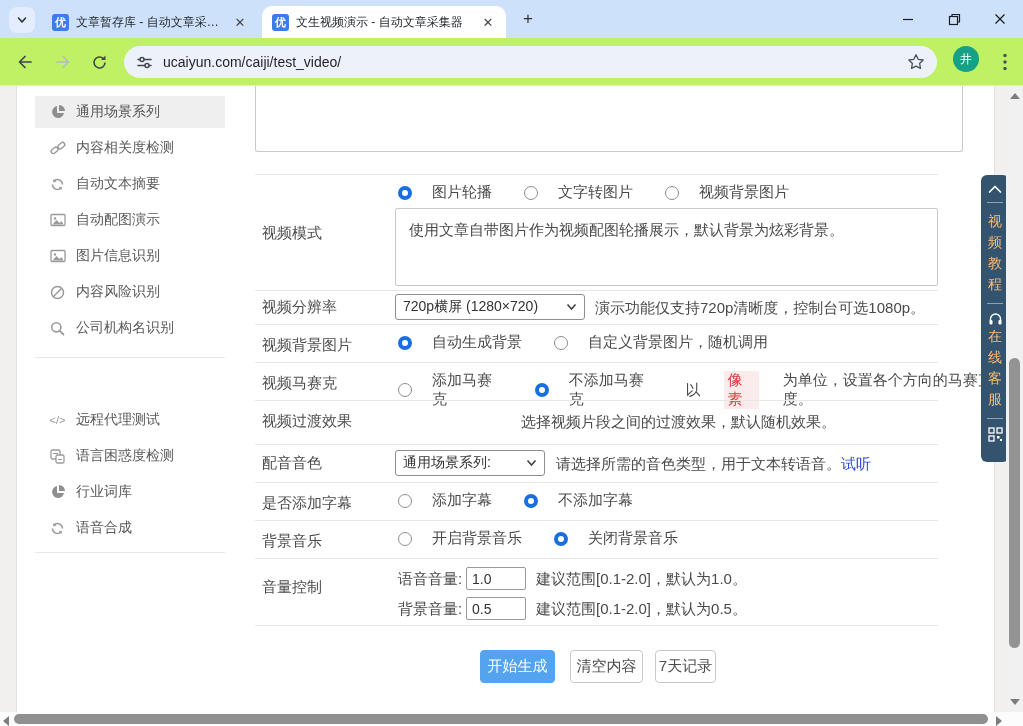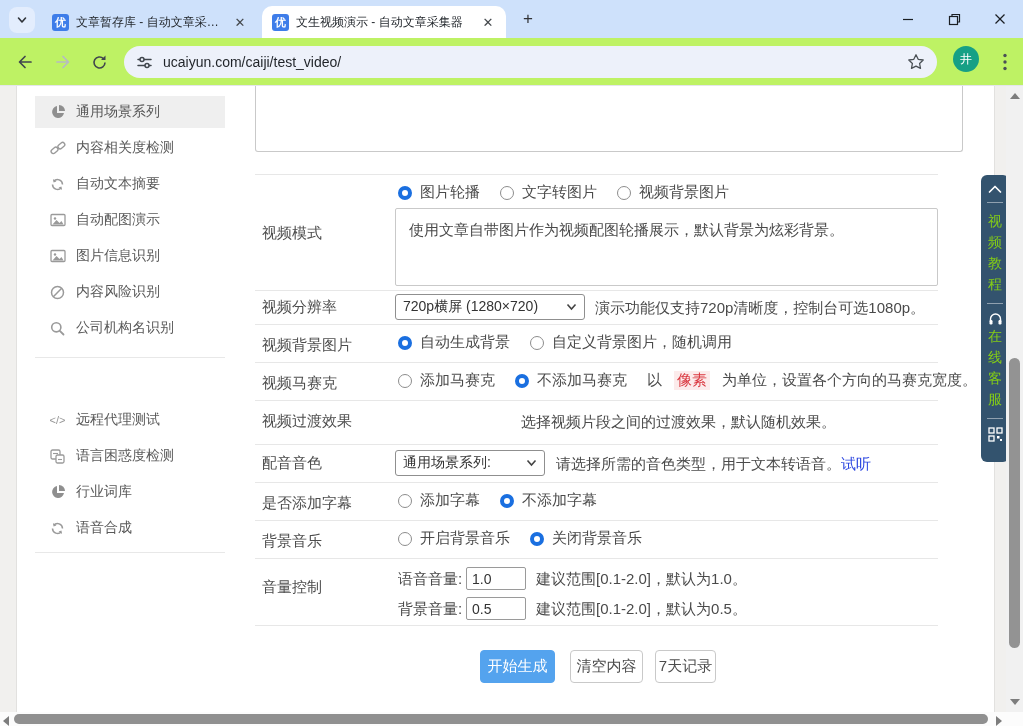--- a/index.html
+++ b/index.html
@@ -38,35 +38,35 @@
   .side-item.active { background:#efefef; }
   .side-item .ico { width:17px; height:17px; margin:0 10px 0 14px; flex:none; display:flex; align-items:center; justify-content:center; color:#979797; font-size:11px; }
   .side-div { position:absolute; left:35px; width:190px; height:1px; background:#e8e8e8; }
 
   
   .row-div { position:absolute; left:255px; width:683px; height:1px; background:#e7e7e7; }
   .flabel { position:absolute; left:262px; font-size:15px; color:#4d4d4d; }
   .ftext { font-size:15px; color:#4a4a4a; }
   .top-box { position:absolute; left:255px; top:0; width:708px; height:66px; border:1px solid #c9c9c9; border-top:none; border-radius:0 0 3px 3px; background:#fff; }
   .mode-box { position:absolute; left:395px; top:122px; width:543px; height:78px; border:1px solid #c9c9c9; border-radius:2px; background:#fff; }
-  .radio-line { position:absolute; display:flex; align-items:center; gap:8px; font-size:15px; color:#4a4a4a; }
+  .radio-line { position:absolute; display:flex; align-items:center; gap:20px; font-size:15px; color:#4a4a4a; }
   .radio { width:14px; height:14px; border-radius:50%; border:1px solid #8d8d8d; background:#fff; flex:none; }
   .radio.checked { border:4px solid #1a6fe0; }
   .opt { margin-right:12px; }
   .sel { display:inline-flex; align-items:center; justify-content:space-between; height:26px; border:1px solid #8f8f8f; border-radius:3px; background:#fff; padding:0 7px; font-size:14px; color:#333; position:absolute; }
   .hl-red { color:#d9363e; background:#fcebeb; padding:0 3px; margin:0 4px; }
   .link { color:#2c46e0; }
   .vol-input { position:absolute; width:60px; height:23px; border:1px solid #9a9a9a; border-radius:2px; font-size:14px; color:#333; padding:0 5px; font-family:inherit; }
   .btn { position:absolute; top:564px; height:33px; border-radius:4px; font-size:15px; display:flex; align-items:center; justify-content:center; }
   .btn.primary { background:#54a3ee; color:#fff; border:1px solid #54a3ee; }
   .btn.plain { background:#fff; color:#4d4d4d; border:1px solid #c9c9c9; }
 
   
   .float-bar { position:absolute; left:981px; top:89px; width:28px; height:287px; background:#33536e; border-radius:6px; display:flex; flex-direction:column; align-items:center; padding:10px 0 8px; }
-  .vtext { width:15px; font-size:14px; line-height:21px; color:#84cc16; word-break:break-all; text-align:center; }
+  .vtext { width:15px; font-size:14px; line-height:21px; color:#fdba74; word-break:break-all; text-align:center; }
   .fb-div { width:16px; height:1px; background:rgba(255,255,255,.45); margin:8px 0; }
 
   
   .vscroll { position:absolute; left:1006px; top:0; width:17px; height:626px; background:#f1f1f1; }
   .vthumb { position:absolute; left:3px; top:272px; width:11px; height:290px; background:#939393; border-radius:6px; }
   .tri { width:0; height:0; position:absolute; }
   .tri-up { left:4px; top:7px; border-left:5px solid transparent; border-right:5px solid transparent; border-bottom:6px solid #7d7d7d; }
   .tri-dn { left:4px; bottom:7px; border-left:5px solid transparent; border-right:5px solid transparent; border-top:6px solid #7d7d7d; }
   .hscroll { position:absolute; top:712px; left:0; width:1023px; height:14px; background:#fcfcfc; }
   .hthumb { position:absolute; left:14px; top:2px; width:974px; height:10px; background:#909090; border-radius:5px; }

